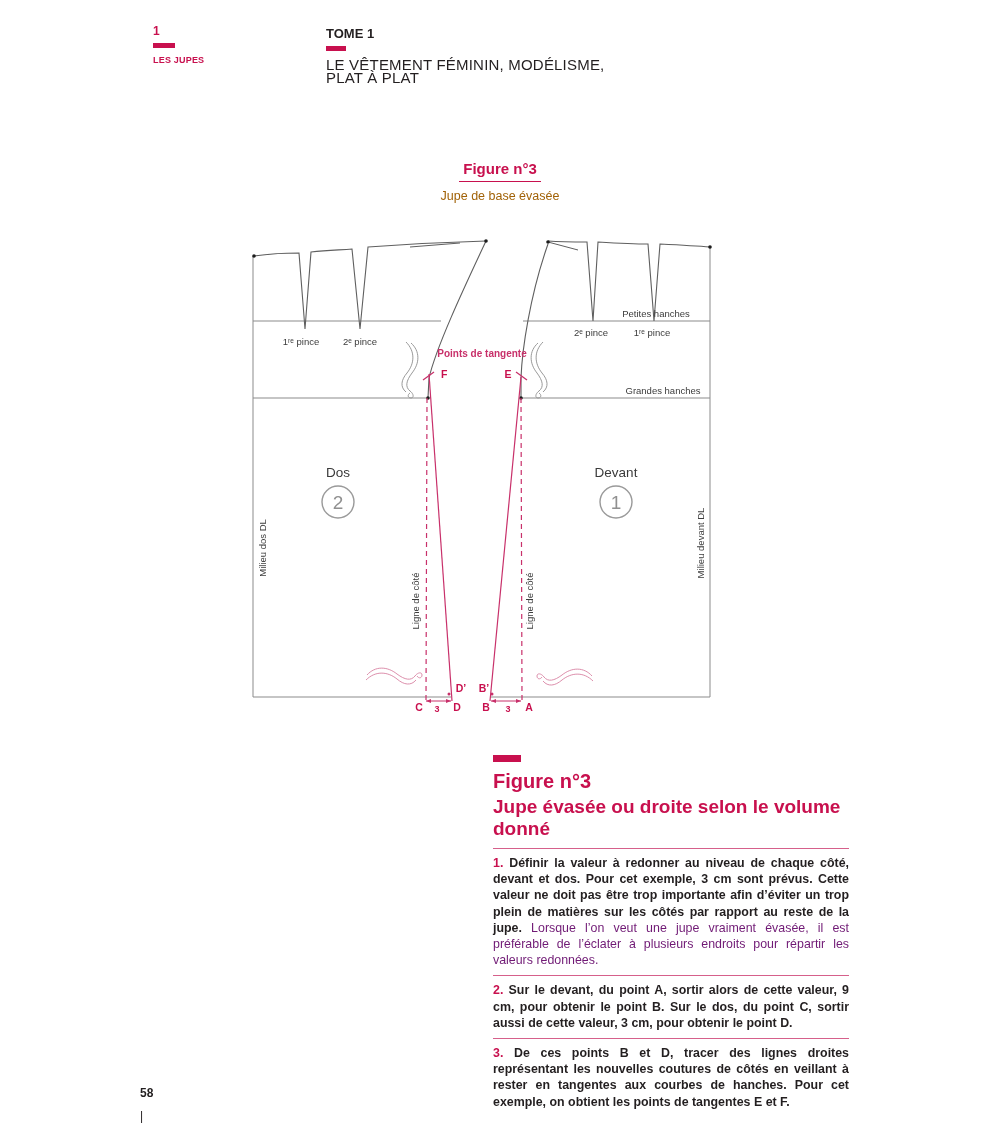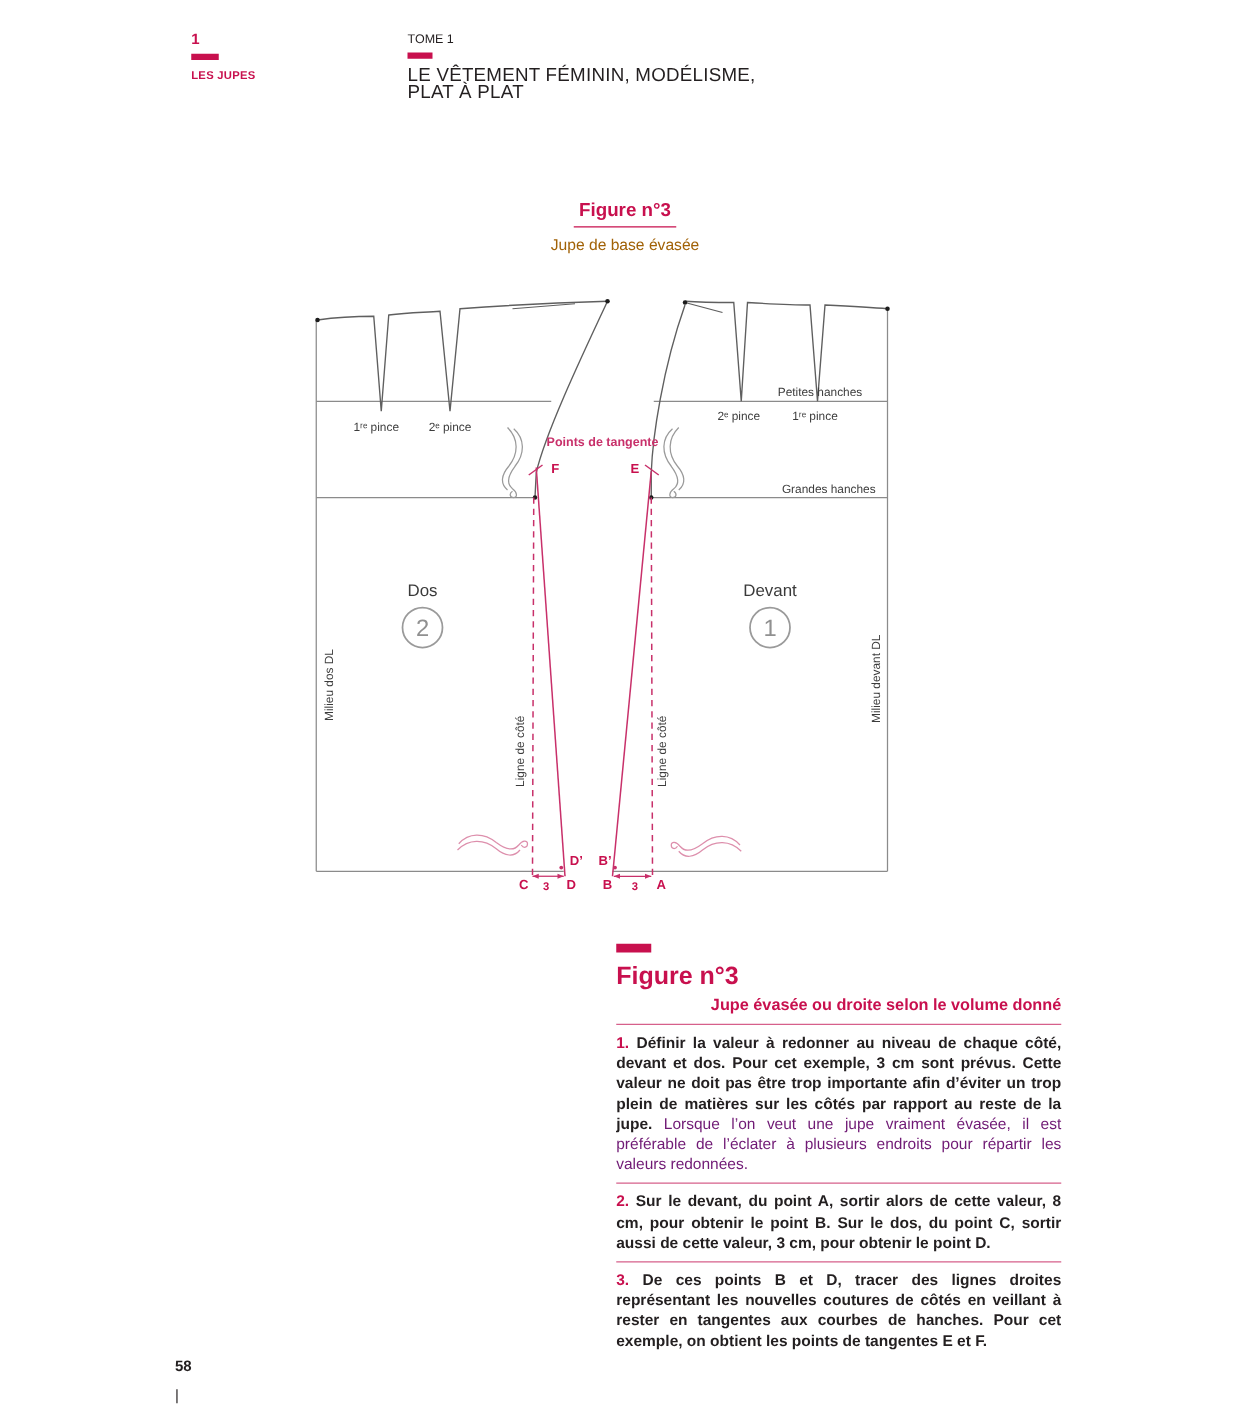--- a/index.html
+++ b/index.html
@@ -7,41 +7,41 @@
   body{
     width:1000px;height:1125px;position:relative;background:#ffffff;
     font-family:"Liberation Sans",sans-serif;color:#231f20;
   }
   
   .chapter{position:absolute;left:153px;top:24px;}
   .chapter-num{color:#c8104e;font-weight:bold;font-size:12px;}
   .accent-bar{background:#c8104e;width:22px;height:5px;margin-top:5px;}
   .chapter-title{color:#c8104e;font-weight:bold;font-size:9px;letter-spacing:.2px;margin-top:7px;}
   .tome{position:absolute;left:326px;top:26px;}
-  .tome-label{font-weight:normal;font-size:10px;color:#231f20;}
+  .tome-label{font-weight:bold;font-size:13px;color:#231f20;}
   .tome .accent-bar{width:20px;}
   .book-title{font-weight:normal;font-size:15px;line-height:13px;color:#231f20;margin-top:7px;letter-spacing:.2px;}
   
   .caption-top{position:absolute;left:0;right:0;top:160px;text-align:center;}
   .caption-top .fig-title{display:inline-block;color:#c8104e;font-weight:bold;font-size:15px;
     padding:0 4px 4px 4px;border-bottom:1px solid #c8104e;}
   .caption-top .fig-sub{margin-top:7px;font-size:12.5px;color:#a16207;}
   
   .diagram{position:absolute;left:0;top:228px;}
   .dlabel{font-family:"Liberation Sans",sans-serif;font-size:9.5px;fill:#3c3c3c;}
   .dtitle{font-family:"Liberation Sans",sans-serif;font-size:13.5px;fill:#3a3a3a;}
   .dnum{font-family:"Liberation Sans",sans-serif;font-size:19px;fill:#909090;}
   .plabel{font-family:"Liberation Sans",sans-serif;font-size:10.5px;font-weight:bold;fill:#c8104e;}
   .psmall{font-family:"Liberation Sans",sans-serif;font-size:9px;font-weight:bold;fill:#c8104e;}
   .pcaption{font-family:"Liberation Sans",sans-serif;font-size:10px;font-weight:bold;fill:#c8306a;}
   
   .text-col{position:absolute;left:493px;top:755px;width:356px;}
   .text-col .accent-bar{width:28px;height:7px;margin:0;}
   .tc-title{color:#c8104e;font-weight:bold;font-size:20px;margin-top:8px;}
-  .tc-sub{color:#c8104e;font-weight:bold;font-size:13px;margin-top:3px;padding-bottom:8px;text-align:right;}
+  .tc-sub{color:#c8104e;font-weight:bold;font-size:19px;margin-top:3px;padding-bottom:8px;}
   .para{border-top:1px solid #d6608b;padding:6px 0 7px 0;font-size:12.4px;line-height:16.2px;
     text-align:justify;}
   .para .num{color:#c8104e;font-weight:bold;}
   .para .b{font-weight:bold;color:#231f20;}
   .para .r{font-weight:normal;color:#701a75;}
   
   .footer{position:absolute;left:140px;top:1086px;font-size:12px;display:flex;gap:9px;align-items:baseline;flex-direction:column;}
   .footer .page-num{font-weight:bold;color:#231f20;}
   .footer .sep{color:#231f20;}
   .footer .brand{font-weight:bold;color:#c8104e;}
@@ -152,21 +152,21 @@
 
 <div class="text-col">
   <div class="accent-bar"></div>
   <div class="tc-title">Figure n°3</div>
   <div class="tc-sub">Jupe évasée ou droite selon le volume donné</div>
 
   <div class="para">
     <span class="num">1.</span><span class="b"> Définir la valeur à redonner au niveau de chaque côté, devant et dos. Pour cet exemple, 3 cm sont prévus. Cette valeur ne doit pas être trop importante afin d’éviter un trop plein de matières sur les côtés par rapport au reste de la jupe. </span><span class="r">Lorsque l’on veut une jupe vraiment évasée, il est préférable de l’éclater à plusieurs endroits pour répartir les valeurs redonnées.</span>
   </div>
   <div class="para">
-    <span class="num">2.</span><span class="b"> Sur le devant, du point A, sortir alors de cette valeur, 8 cm, pour obtenir le point B. Sur le dos, du point C, sortir aussi de cette valeur, 3 cm, pour obtenir le point D.</span><span class="r"></span>
+    <span class="num">2.</span><span class="b"> Sur le devant, du point A, sortir alors de cette valeur, 9 cm, pour obtenir le point B. Sur le dos, du point C, sortir aussi de cette valeur, 3 cm, pour obtenir le point D.</span><span class="r"></span>
   </div>
   <div class="para">
     <span class="num">3.</span><span class="b"> De ces points B et D, tracer des lignes droites représentant les nouvelles coutures de côtés en veillant à rester en tangentes aux courbes de hanches. Pour cet exemple, on obtient les points de tangentes E et F.</span><span class="r"></span>
   </div>
 </div>
 
 <div class="footer">
   <span class="page-num">58</span>
   <span class="sep">|</span>
   <span class="brand">dp studio</span>

